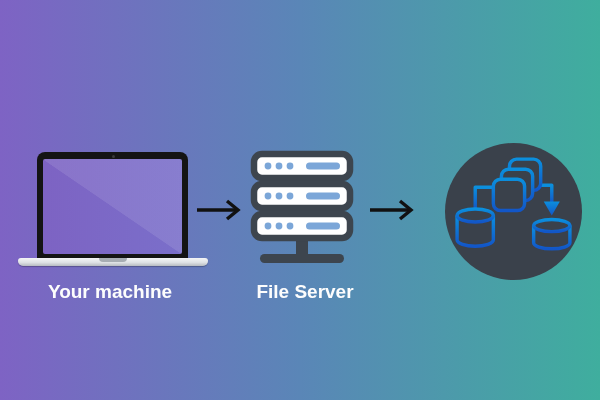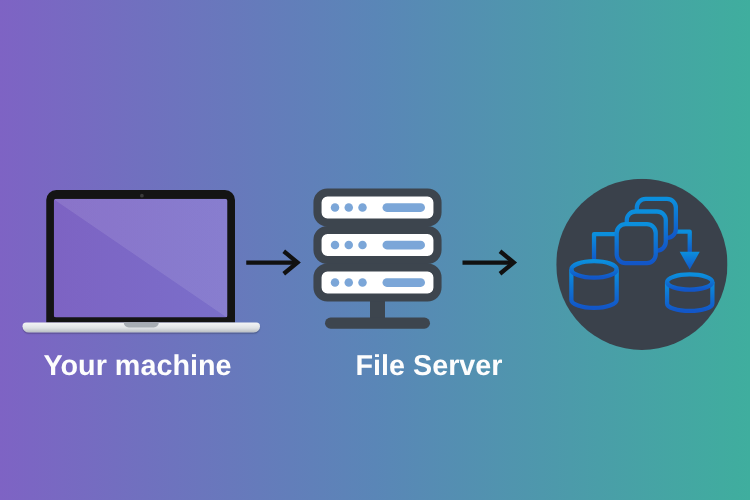--- a/index.html
+++ b/index.html
@@ -56,24 +56,24 @@
   .storage{left:445px;top:143px;}
   .st-circle{fill:var(--storage-circle);}
   .st-line{fill:none;stroke:url(#blueGrad);stroke-width:3.4;stroke-linejoin:round;}
   .st-square{fill:var(--storage-circle);stroke:url(#blueGrad);stroke-width:3.4;}
   .st-arrowhead{fill:url(#blueGrad);}
 
   
   .node-label{
     position:absolute;top:276px;height:32px;line-height:32px;
     text-align:center;white-space:nowrap;
-    color:var(--label);font-size:23px;font-weight:700;
+    color:var(--label);font-size:19px;font-weight:700;
   }
   .label-machine{left:10px;width:200px;}
-  .label-server{left:242px;width:160px;text-align:right;}
+  .label-server{left:225px;width:160px;}
   .label-storage{left:409px;width:191px;}
 </style>
 </head>
 <body>
 
 <div class="canvas">
 
   <div class="abs laptop">
     <div class="laptop-screen">
       <div class="laptop-camera"></div>

